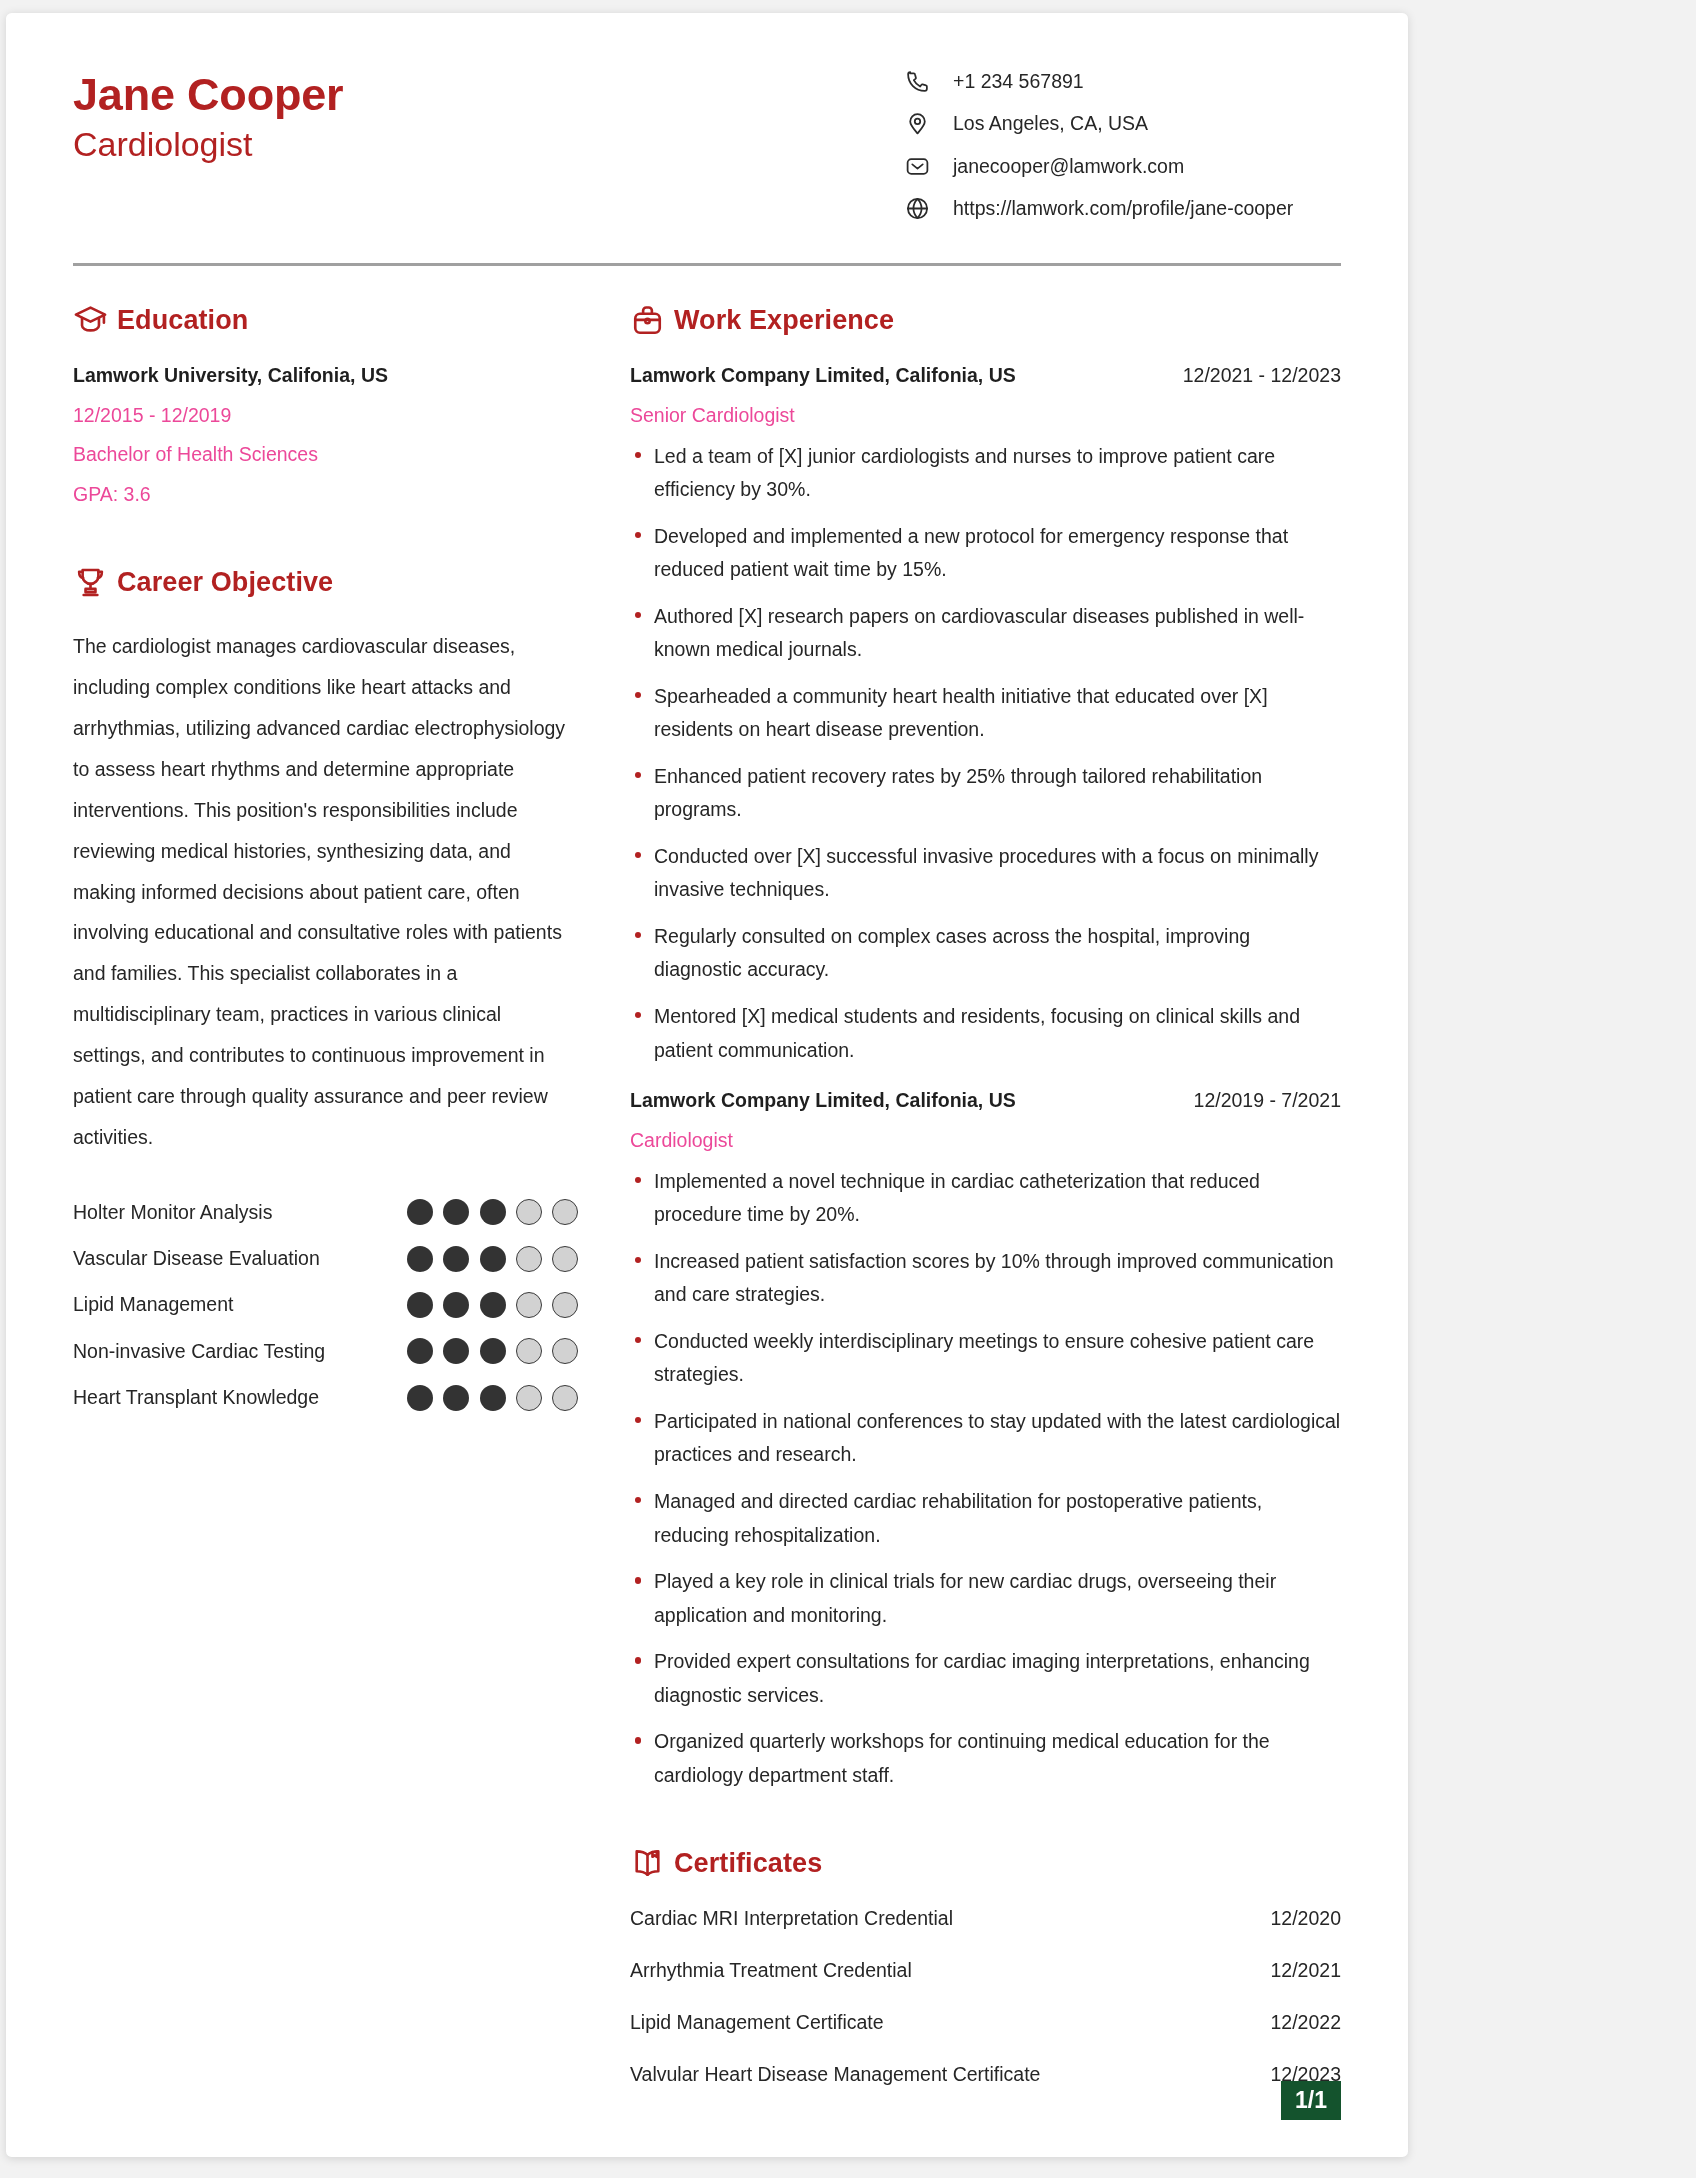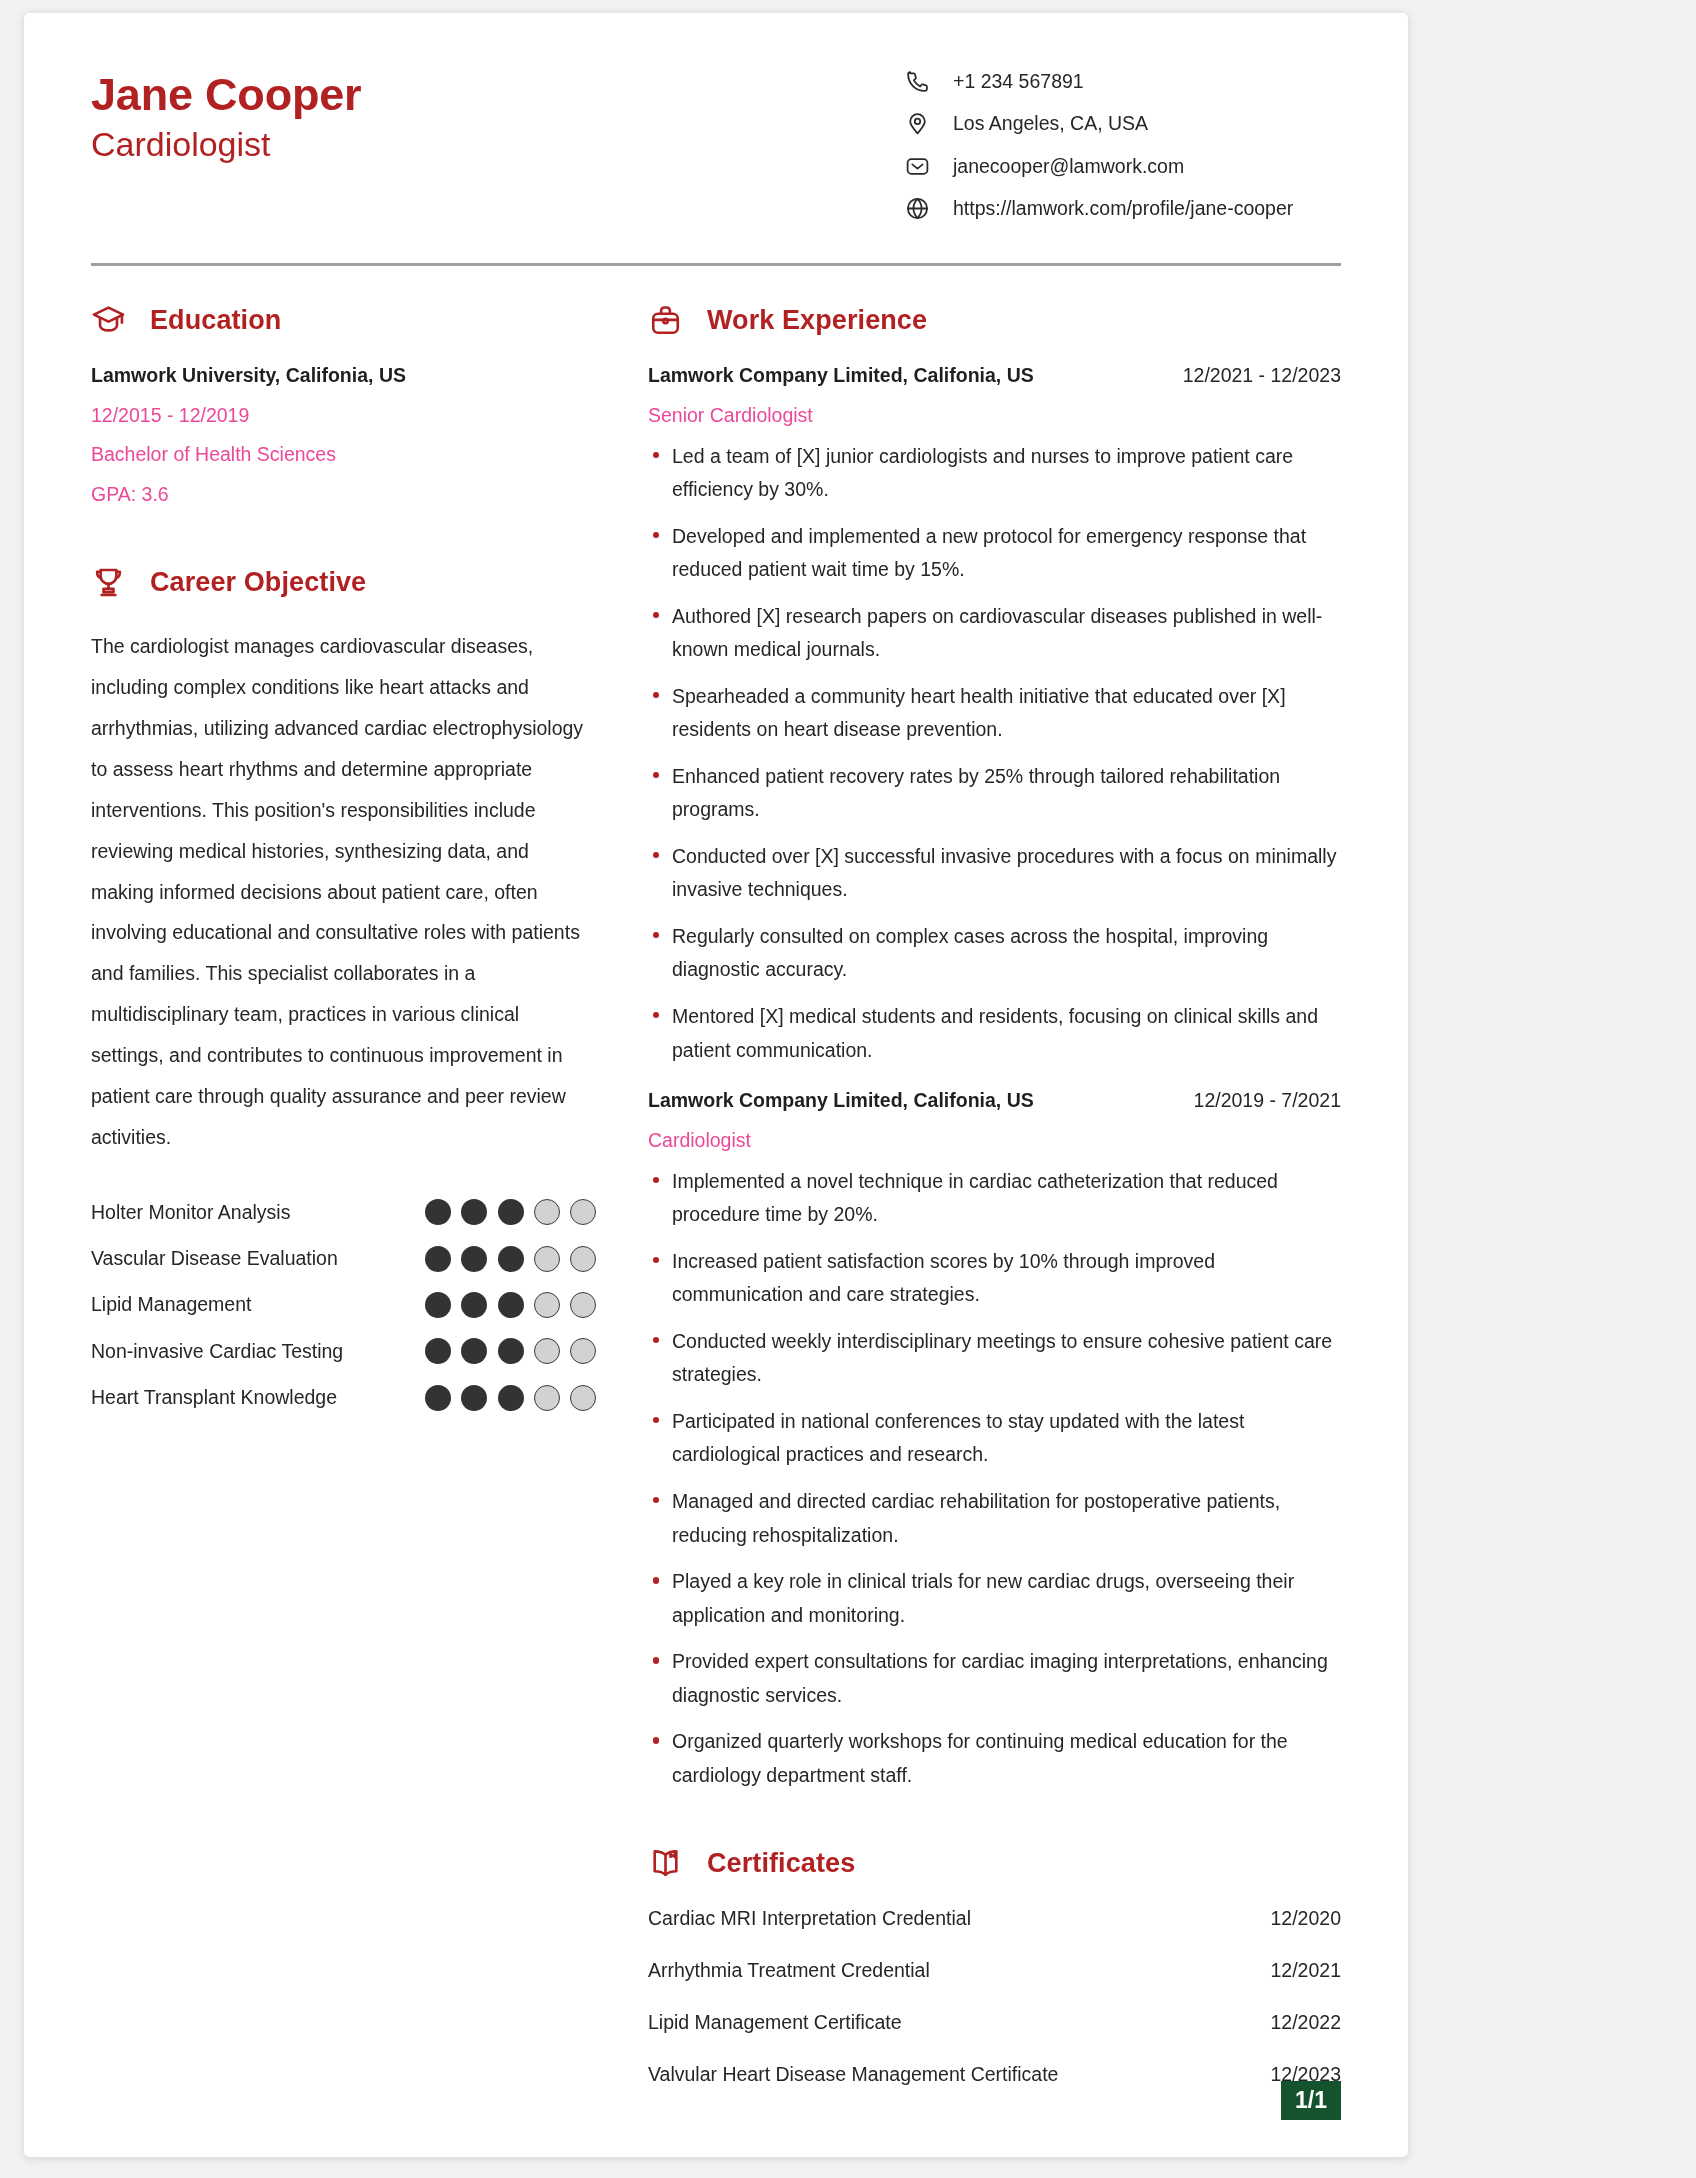--- a/index.html
+++ b/index.html
@@ -5,21 +5,21 @@
   * { margin:0; padding:0; box-sizing:border-box; }
   html, body {
     width:1697px; height:2179px;
     background:#f2f2f2;
     font-family:"Liberation Sans", sans-serif;
     -webkit-font-smoothing:antialiased;
   }
   .page-wrap {
     position:relative;
     width:1430px; height:2179px;
-    padding:13px 22px 22px 24px;
+    padding:13px 22px 22px 6px;
   }
   .page {
     position:relative;
     width:100%; height:100%;
     background:#ffffff;
     border-radius:5.6px;
     box-shadow:0 1.9px 9.3px rgba(0,0,0,0.13);
     padding:52px 67px 0 67px;
     overflow:hidden;
   }
@@ -51,21 +51,21 @@
 
   .divider {
     height:2.8px; background:#A0A0A0; margin:24px 0 0 0;
   }
 
   
   .body { display:flex; gap:0; margin-top:37px; }
   .col-left  { width:557px; flex:0 0 557px; padding-right:52px; }
   .col-right { flex:1 1 auto; }
 
-  .sec-head { display:flex; align-items:center; gap:24px; margin-bottom:26px; }
+  .sec-head { display:flex; align-items:center; gap:9px; margin-bottom:26px; }
   .sec-icon { width:35px; height:35px; flex:0 0 35px; color:#B22121; }
   .sec-icon svg { width:100%; height:100%; display:block; }
   .sec-title {
     font-family:"Liberation Sans Narrow","Liberation Sans",sans-serif;
     font-size:27px; font-weight:bold; color:#B22121; letter-spacing:0.1px;
   }
 
   .entry-title {
     font-family:"Liberation Sans Narrow","Liberation Sans",sans-serif;
     font-size:19.5px; font-weight:bold; color:#1f1f1f;

